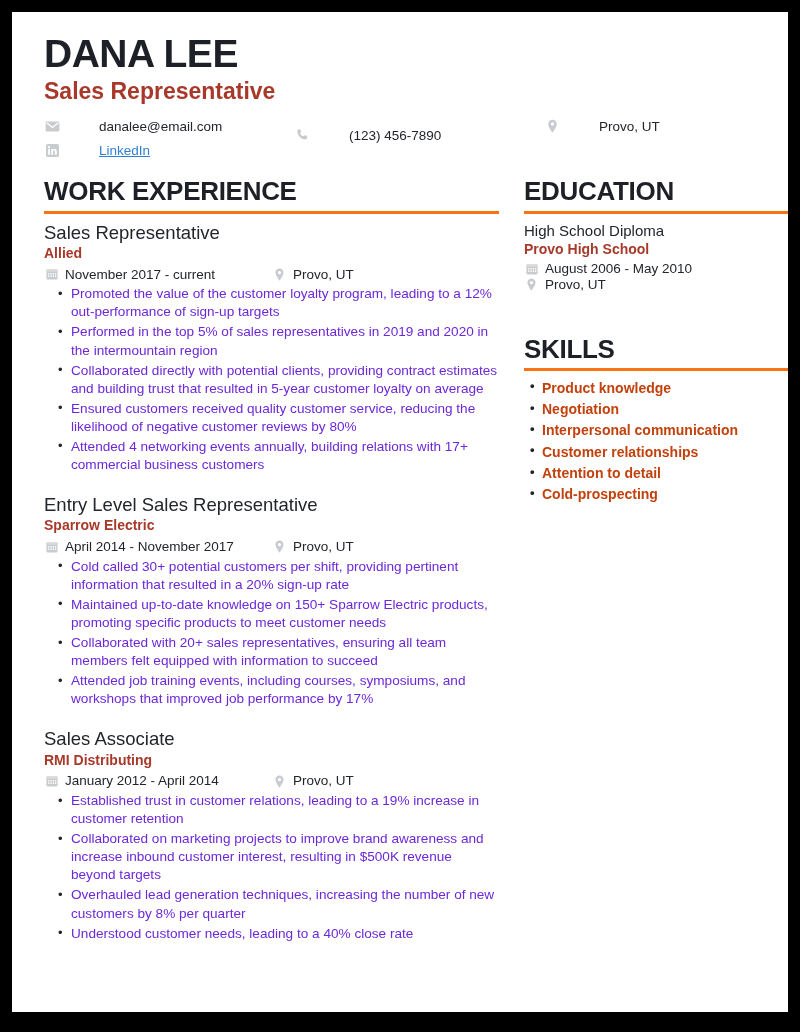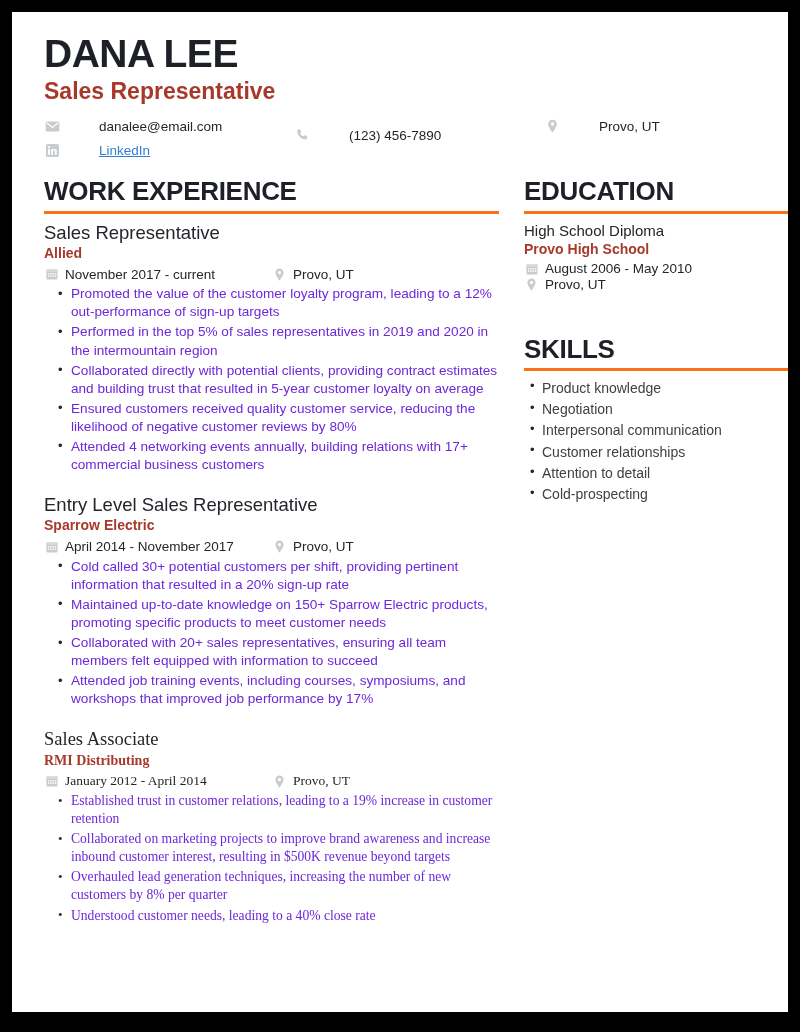--- a/index.html
+++ b/index.html
@@ -89,21 +89,21 @@
     letter-spacing: -0.3px;
     line-height: 1.05;
     padding-bottom: 5px;
     border-bottom: 3px solid #f97316;
     margin: 0 0 8px 0;
   }
   .section-head.tight { margin-bottom: 7px; }
   .skills-head { margin-top: 44px; }
 
   .entry { margin-bottom: 20px; }
-  .entry:last-child { margin-bottom: 0; font-family: Liberation Serif, serif; }
+  .entry:last-child { margin-bottom: 0; }
 
   .entry-title {
     font-size: 18.5px;
     color: #22262b;
     line-height: 1.2;
     margin: 0 0 1px 0;
     font-weight: normal;
   }
   .entry-org {
     font-size: 14px;
@@ -161,23 +161,24 @@
   }
 
   ul.skills {
     margin: 0;
     padding-left: 18px;
     list-style: none;
   }
   ul.skills li {
     position: relative;
     font-size: 14px;
-    color: #404040;
+    color: #c2410c;
     line-height: 1.45;
     margin-bottom: 1px;
+    font-weight: bold;
   }
   ul.skills li:before {
     content: "\2022";
     position: absolute;
     left: -12px;
     top: -0.5px;
     font-size: 13px;
     color: #22262b;
   }
 

